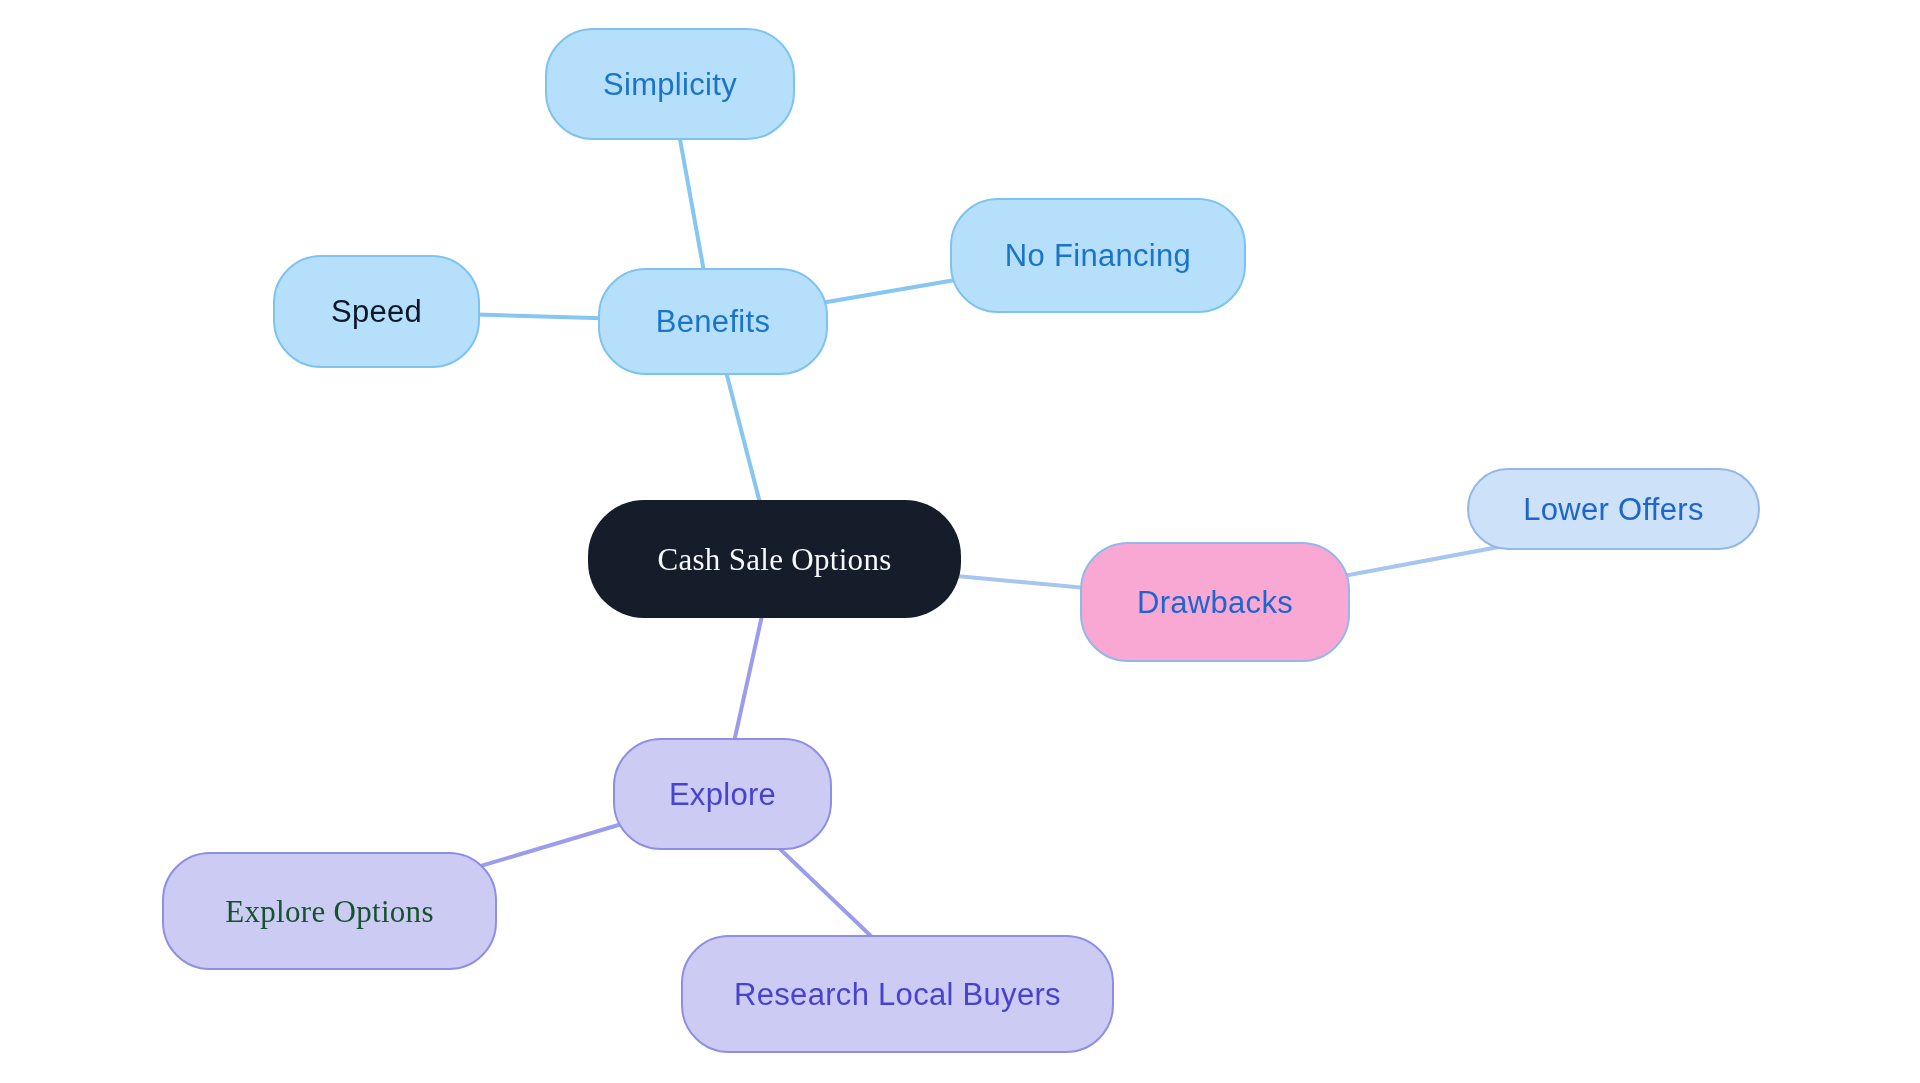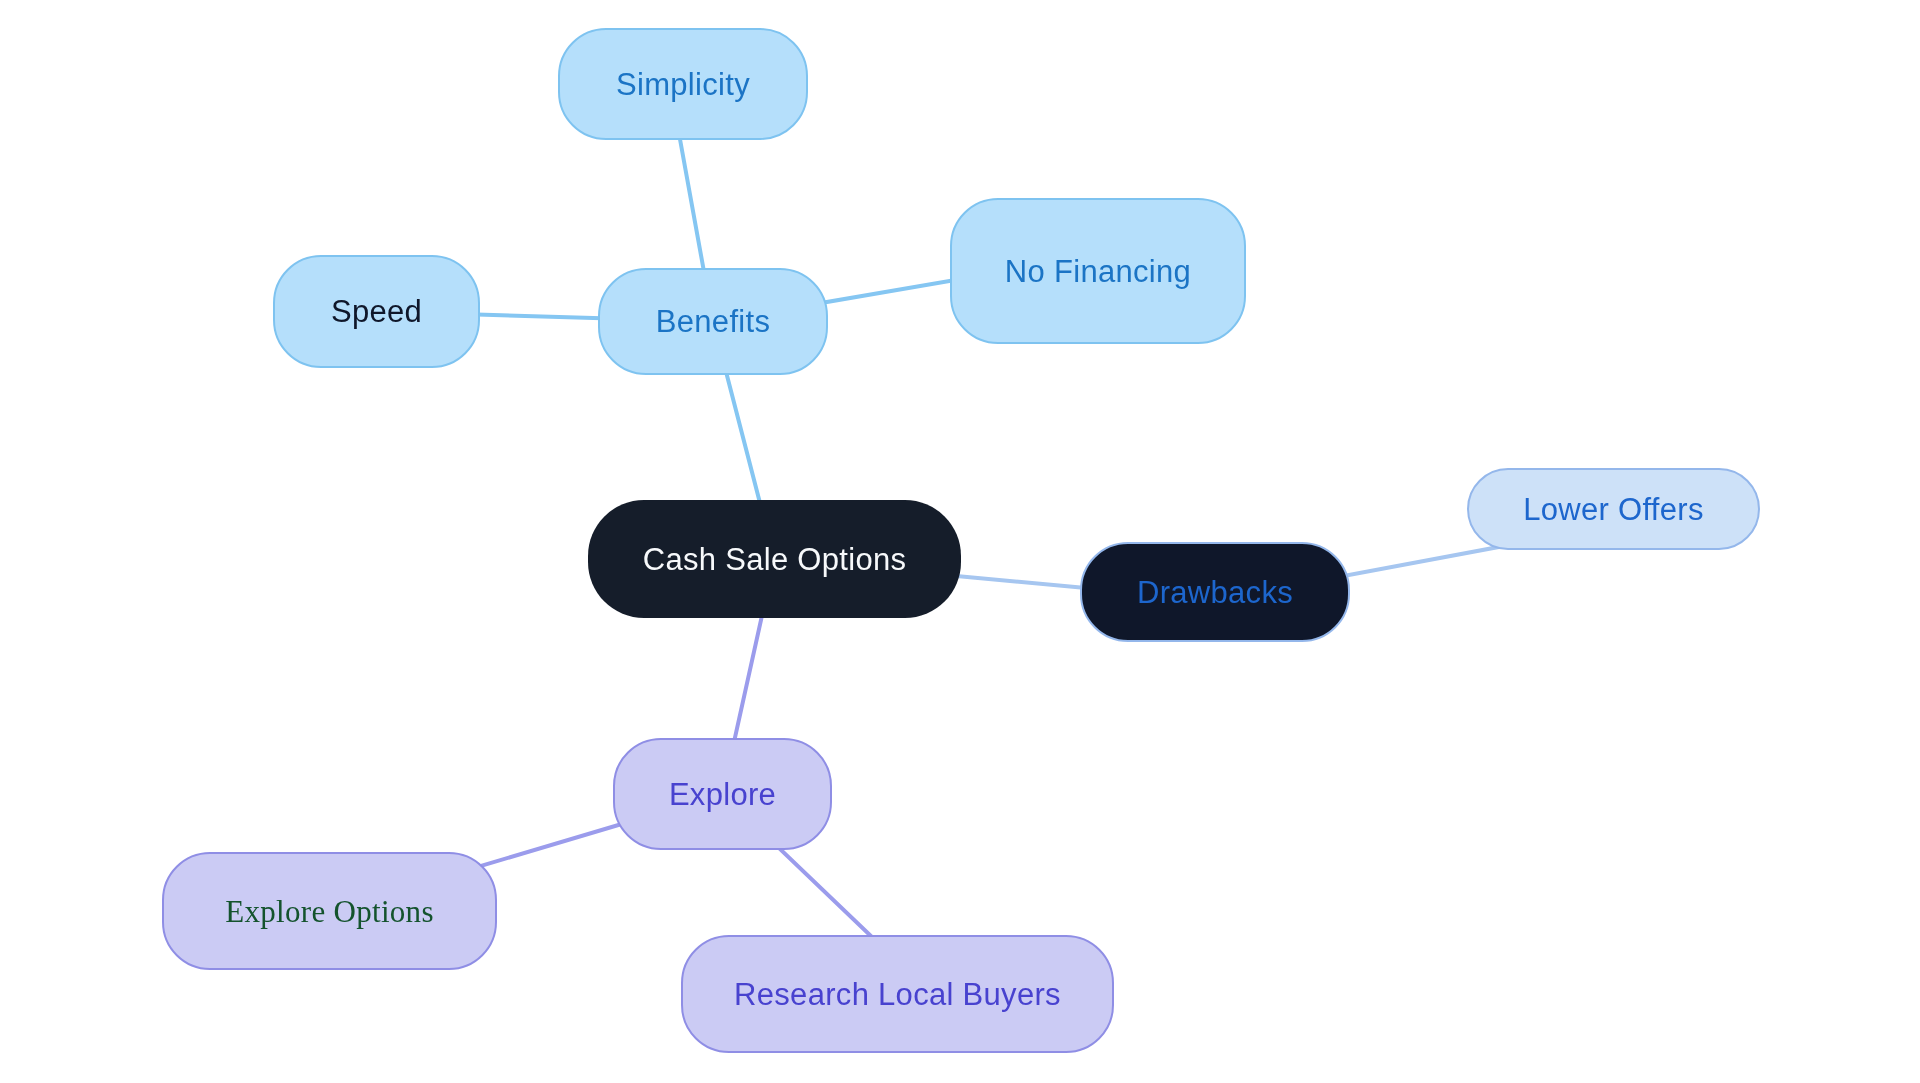--- a/index.html
+++ b/index.html
@@ -29,20 +29,21 @@
     justify-content: center;
     box-sizing: border-box;
     border-radius: 48px;
     border: 2px solid transparent;
     cursor: pointer;
     user-select: none;
   }
   .node--root {
     border-radius: 56px;
     border: none;
+    font-family: Liberation Serif, serif;
   }
   .node__label {
     font-size: 31px;
     letter-spacing: 0.3px;
     white-space: nowrap;
     line-height: 1;
   }
 </style>
 </head>
 <body>
@@ -58,30 +59,30 @@
       <line x1="774.5" y1="559" x2="722.5" y2="794" stroke="#9B9CEC" stroke-width="4" stroke-linecap="round"></line>
       <line x1="722.5" y1="794" x2="329.5" y2="911" stroke="#9B9CEC" stroke-width="4" stroke-linecap="round"></line>
       <line x1="722.5" y1="794" x2="931.5" y2="994" stroke="#9B9CEC" stroke-width="4" stroke-linecap="round"></line>
     </svg>
 <div class="node node--root" style="left: 588px; top: 500px; width: 373px; height: 118px; background: rgb(21, 29, 42);">
       <span class="node__label" style="color: rgb(247, 249, 251);">Cash Sale Options</span>
     </div>
     <div class="node" style="left: 598px; top: 268px; width: 230px; height: 107px; background: rgb(181, 223, 251); border-color: rgb(126, 195, 240);">
       <span class="node__label" style="color: rgb(27, 116, 197);">Benefits</span>
     </div>
-    <div class="node" style="left: 558px; top: 28px; width: 250px; height: 112px; background: rgb(181, 223, 251); border-color: rgb(126, 195, 240);">
+    <div class="node" style="left: 545px; top: 28px; width: 250px; height: 112px; background: rgb(181, 223, 251); border-color: rgb(126, 195, 240);">
       <span class="node__label" style="color: rgb(27, 116, 197);">Simplicity</span>
     </div>
     <div class="node" style="left: 273px; top: 255px; width: 207px; height: 113px; background: rgb(181, 223, 251); border-color: rgb(126, 195, 240);">
       <span class="node__label" style="color: #0f172a;">Speed</span>
     </div>
-    <div class="node" style="left: 950px; top: 198px; width: 296px; height: 146px; background: rgb(181, 223, 251); border-color: rgb(126, 195, 240);">
+    <div class="node" style="left: 950px; top: 198px; width: 296px; height: 115px; background: rgb(181, 223, 251); border-color: rgb(126, 195, 240);">
       <span class="node__label" style="color: rgb(27, 116, 197);">No Financing</span>
     </div>
-    <div class="node" style="left: 1080px; top: 542px; width: 270px; height: 100px; background: #0f172a; border-color: rgb(148, 183, 235);">
+    <div class="node" style="left: 1080px; top: 542px; width: 270px; height: 120px; background: #f9a8d4; border-color: rgb(148, 183, 235);">
       <span class="node__label" style="color: rgb(29, 102, 205);">Drawbacks</span>
     </div>
     <div class="node" style="left: 1467px; top: 468px; width: 293px; height: 82px; background: rgb(205, 225, 248); border-color: rgb(148, 183, 235);">
       <span class="node__label" style="color: rgb(29, 102, 205);">Lower Offers</span>
     </div>
     <div class="node" style="left: 613px; top: 738px; width: 219px; height: 112px; background: rgb(203, 203, 244); border-color: rgb(143, 142, 229);">
       <span class="node__label" style="color: rgb(72, 66, 207);">Explore</span>
     </div>
     <div class="node" style="left: 162px; top: 852px; width: 335px; height: 118px; background: rgb(203, 203, 244); border-color: rgb(143, 142, 229);">
       <span class="node__label" style="color: #14532d; font-family: Liberation Serif, serif;">Explore Options</span>

